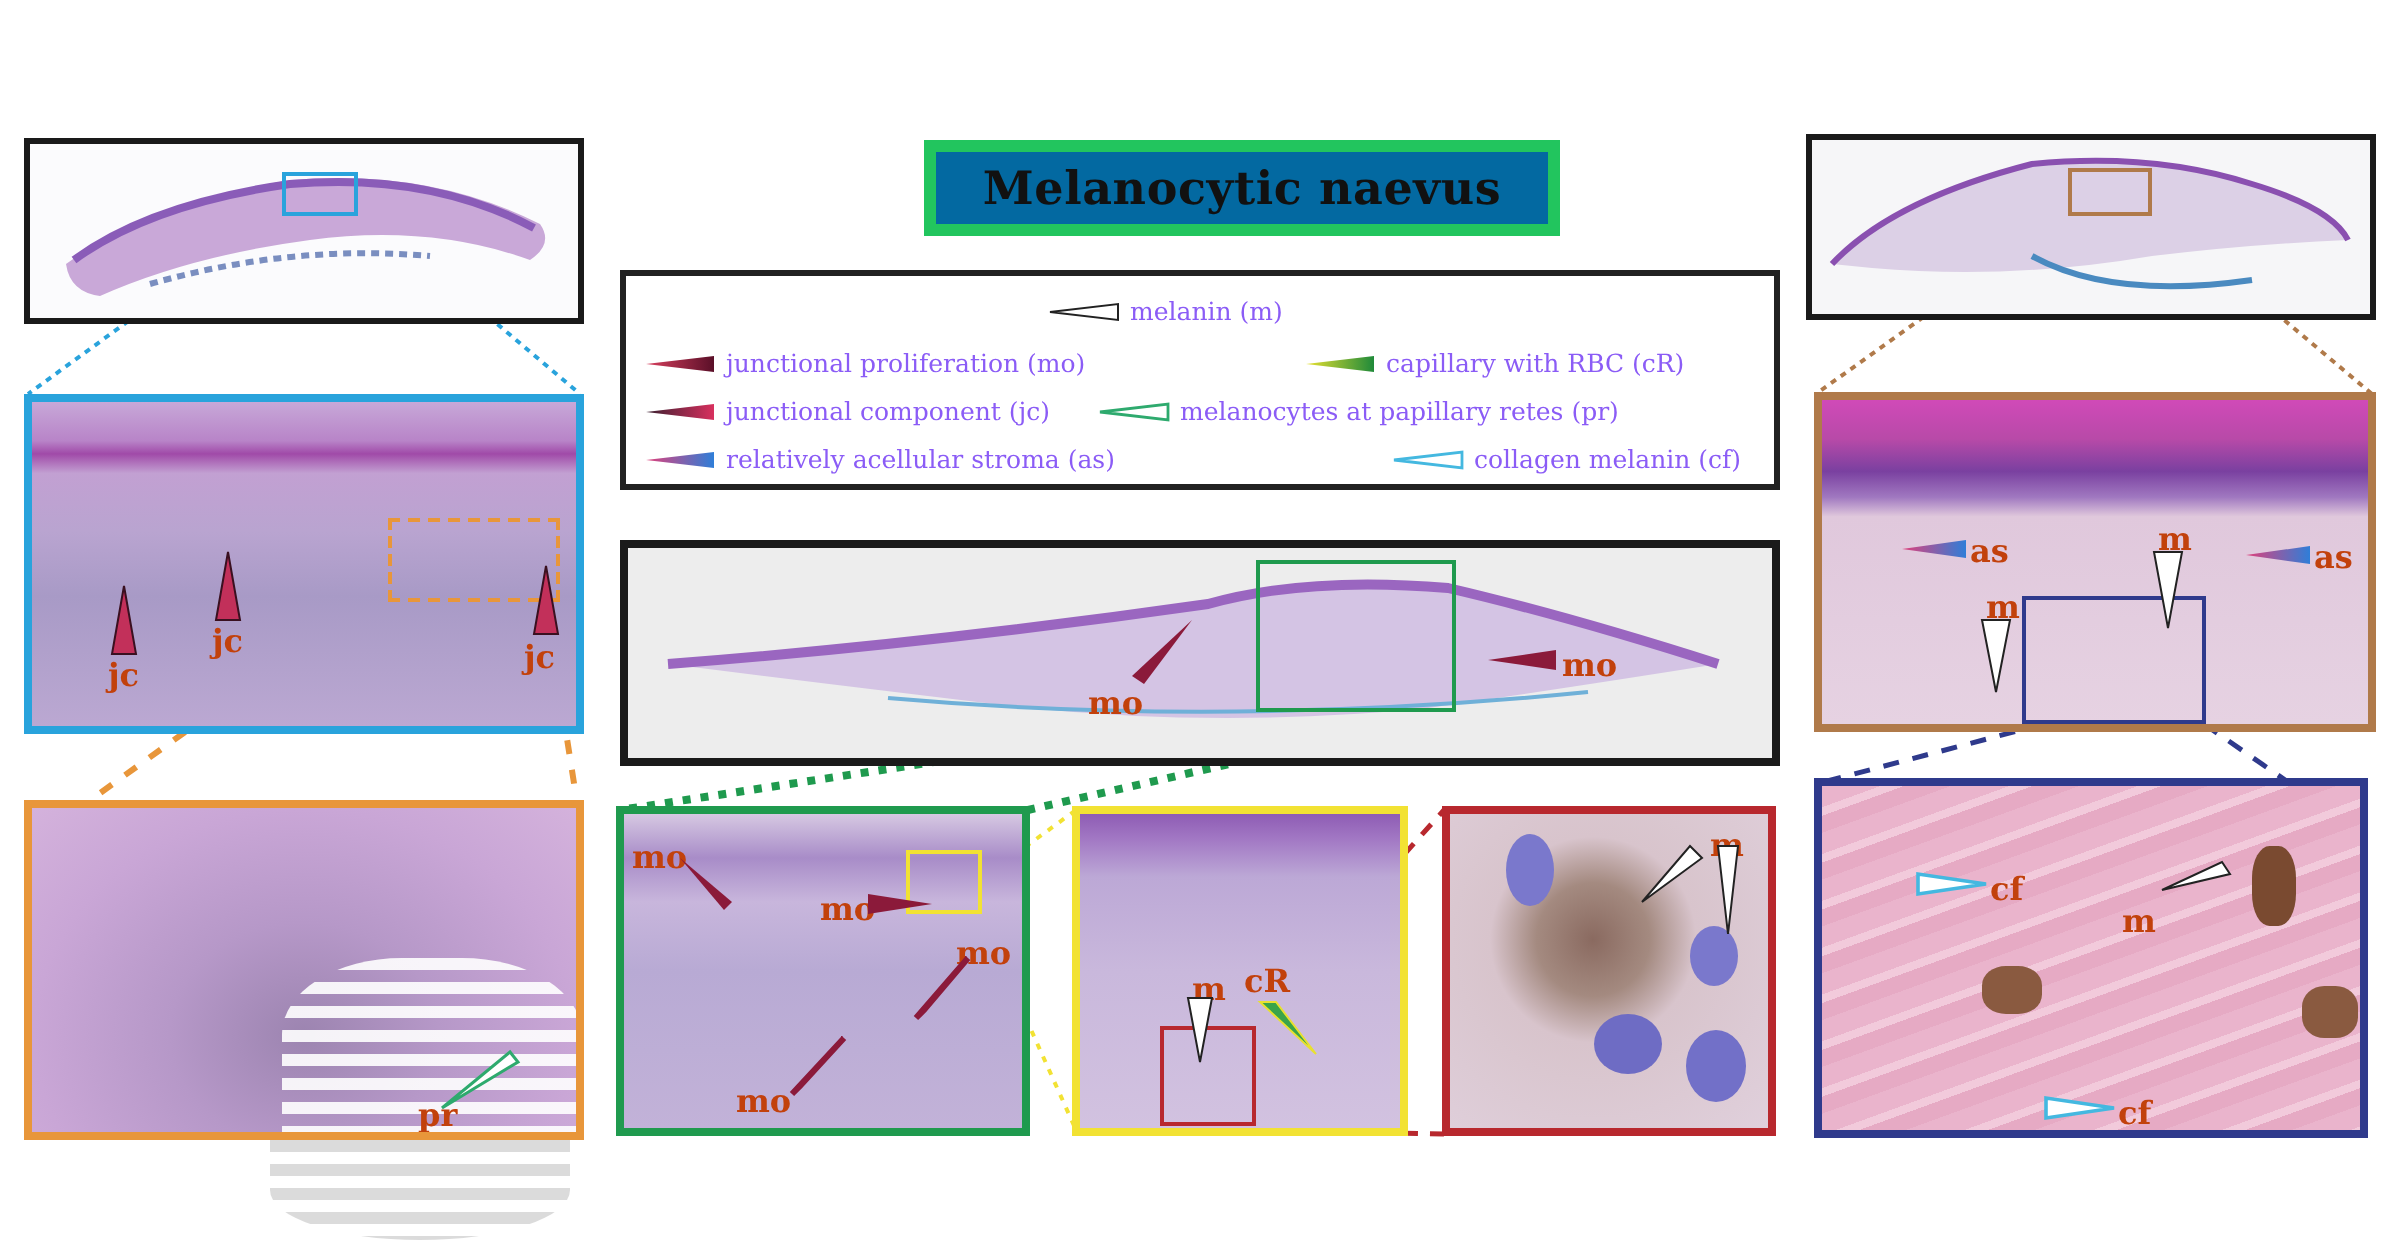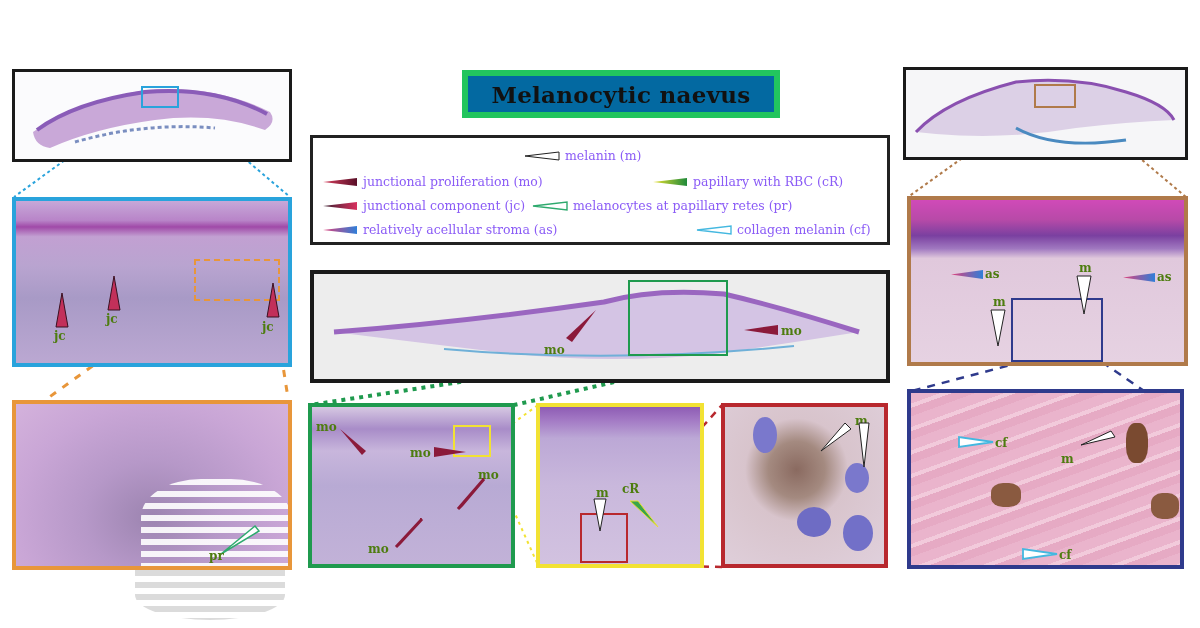--- a/index.html
+++ b/index.html
@@ -1,20 +1,20 @@
 <!DOCTYPE html>
 <html><head>
 <meta charset="utf-8">
 <style>
   * { box-sizing: border-box; margin: 0; padding: 0; }
   body { width: 1200px; height: 628px; background: #ffffff; position: relative; overflow: hidden; font-family: "DejaVu Serif", serif; }
   .abs { position: absolute; }
   .frame { position: absolute; overflow: hidden; }
   .tissue-bg { position: absolute; inset: 0; }
-  .label { position: absolute; font-family: "DejaVu Serif", serif; font-weight: bold; font-size: 12px; color: #4d7c0f; line-height: 1; }
+  .label { position: absolute; font-family: "DejaVu Serif", serif; font-weight: bold; font-size: 16px; color: #c2410c; line-height: 1; }
   svg { position: absolute; overflow: visible; }
   .title-box { position: absolute; left: 462px; top: 70px; width: 318px; height: 48px; border: 6px solid #22c55e; background: #0369a1; display: flex; align-items: center; justify-content: center; }
   .title-box span { font-family: "DejaVu Serif", serif; font-weight: 900; font-size: 23px; color: #111; letter-spacing: 0.3px; }
   .legend-box { position: absolute; left: 310px; top: 135px; width: 580px; height: 110px; border: 3px solid #222; background: #fff; }
   .legend-item { position: absolute; display: flex; align-items: center; gap: 6px; font-family: "DejaVu Serif", serif; font-size: 12.5px; color: #8b5cf6; white-space: nowrap; }
   .leg-arrow { width: 34px; height: 8px; display: inline-block; }
 </style>
 </head>
 <body>
 
@@ -44,35 +44,35 @@
   <div class="legend-item" style="left:340px; top:36px;">
     <svg class="leg-arrow" style="position:static" viewBox="0 0 34 8">
         <defs>
           <linearGradient id="gcr">
             <stop offset="0" stop-color="#e8e030"></stop>
             <stop offset="1" stop-color="#1f8a3a"></stop>
           </linearGradient>
         </defs>
         <polygon points="0,4 34,0 34,8" fill="url(#gcr)"></polygon>
       </svg>
-    <span>papillary with RBC (cR)</span>
+    <span>capillary with RBC (cR)</span>
   </div>
   <div class="legend-item" style="left:10px; top:60px;">
     <svg class="leg-arrow" style="position:static" viewBox="0 0 34 8">
         <defs>
           <linearGradient id="gjc">
             <stop offset="0" stop-color="#3a2030"></stop>
             <stop offset="1" stop-color="#d8305e"></stop>
           </linearGradient>
         </defs>
         <polygon points="0,4 34,0 34,8" fill="url(#gjc)"></polygon>
       </svg>
     <span>junctional component (jc)</span>
   </div>
-  <div class="legend-item" style="left:220px; top:60px;justify-content:flex-end;">
+  <div class="legend-item" style="left:237px; top:60px;justify-content:flex-end;">
     <svg class="leg-arrow" style="position:static" viewBox="0 0 34 8">
         <polygon points="0,4 34,0 34,8" fill="#fff" stroke="#2eaa6e" stroke-width="1.4"></polygon>
       </svg>
     <span>melanocytes at papillary retes (pr)</span>
   </div>
   <div class="legend-item" style="left:10px; top:84px;">
     <svg class="leg-arrow" style="position:static" viewBox="0 0 34 8">
         <defs>
           <linearGradient id="gas">
             <stop offset="0" stop-color="#e0407a"></stop>

